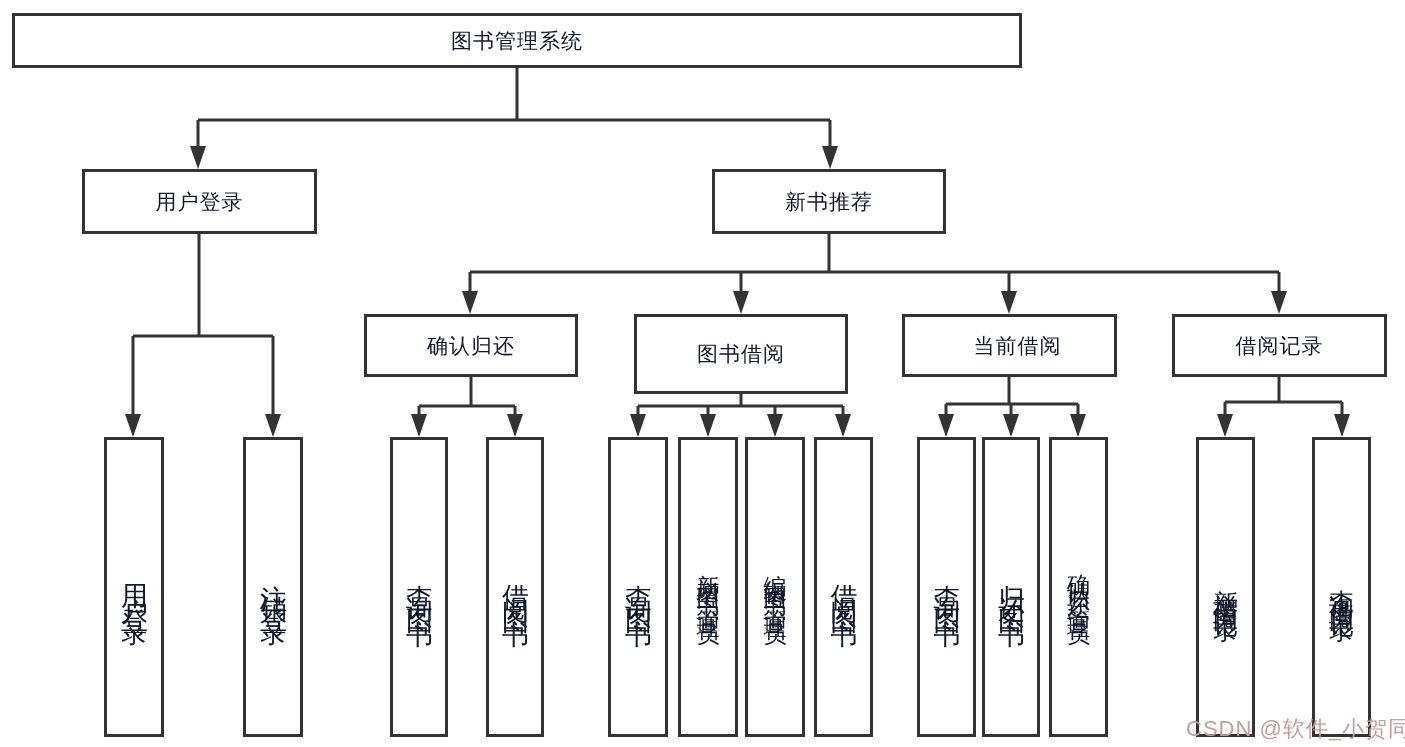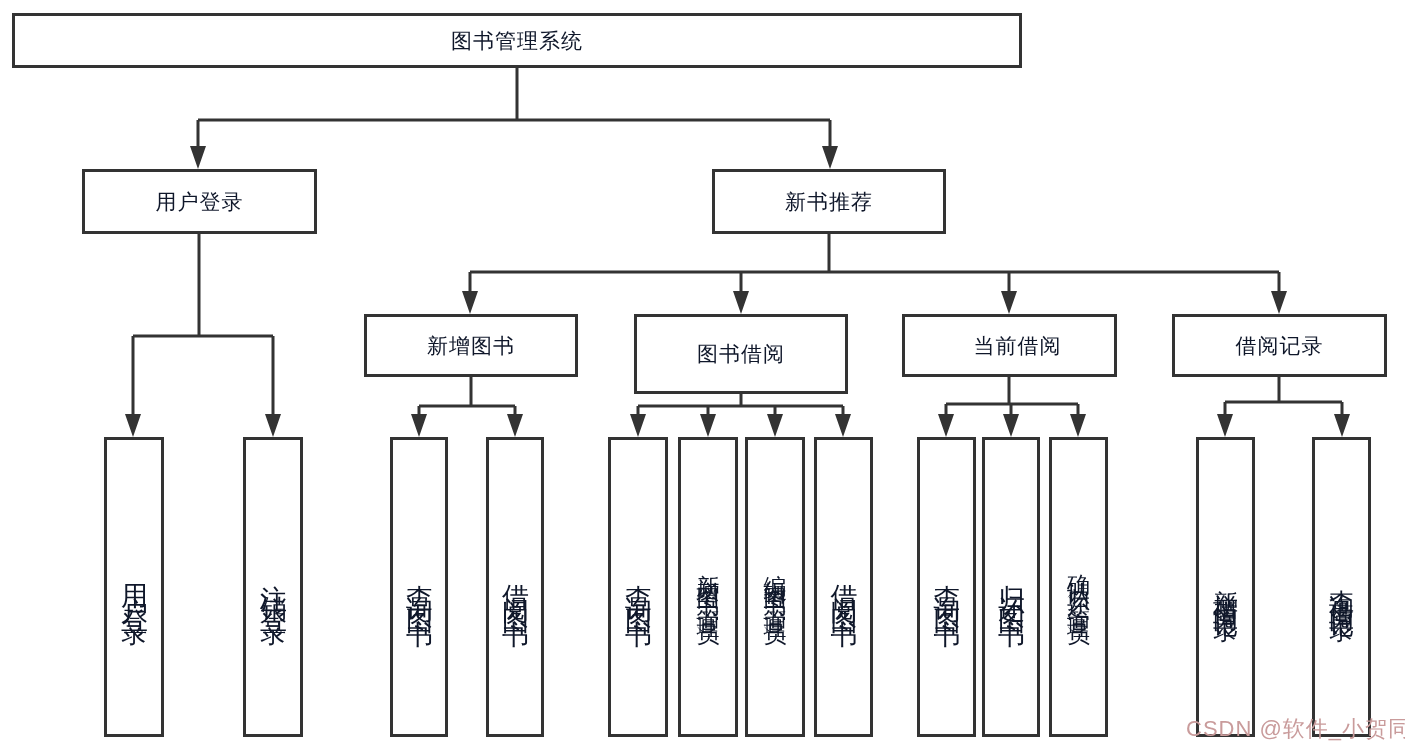--- a/index.html
+++ b/index.html
@@ -94,21 +94,21 @@
          M1070 414 L1086 414 L1078 437 Z
          M1217 414 L1233 414 L1225 437 Z
          M1334 414 L1350 414 L1342 437 Z"></path>
   </svg>
 
   <div class="box h" style="left:12px;top:13px;width:1010px;height:55px;">图书管理系统</div>
 
   <div class="box h" style="left:82px;top:169px;width:235px;height:65px;">用户登录</div>
   <div class="box h" style="left:712px;top:169px;width:234px;height:65px;">新书推荐</div>
 
-  <div class="box h" style="left:364px;top:314px;width:214px;height:63px;">新增图书</div>
+  <div class="box h" style="left:364px;top:314px;width:214px;height:63px;">确认归还</div>
   <div class="box h" style="left:634px;top:314px;width:214px;height:80px;">图书借阅</div>
   <div class="box h" style="left:902px;top:314px;width:215px;height:63px;padding-left:16px;">当前借阅</div>
   <div class="box h" style="left:1172px;top:314px;width:215px;height:63px;">借阅记录</div>
 
   <div class="box v4" style="left:104px;top:437px;width:60px;height:300px;">用户登录</div>
   <div class="box v4" style="left:243px;top:437px;width:60px;height:300px;">注销登录</div>
 
   <div class="box v4" style="left:390px;top:437px;width:58px;height:300px;">查询图书</div>
   <div class="box v4" style="left:486px;top:437px;width:58px;height:300px;">借阅图书</div>
 

